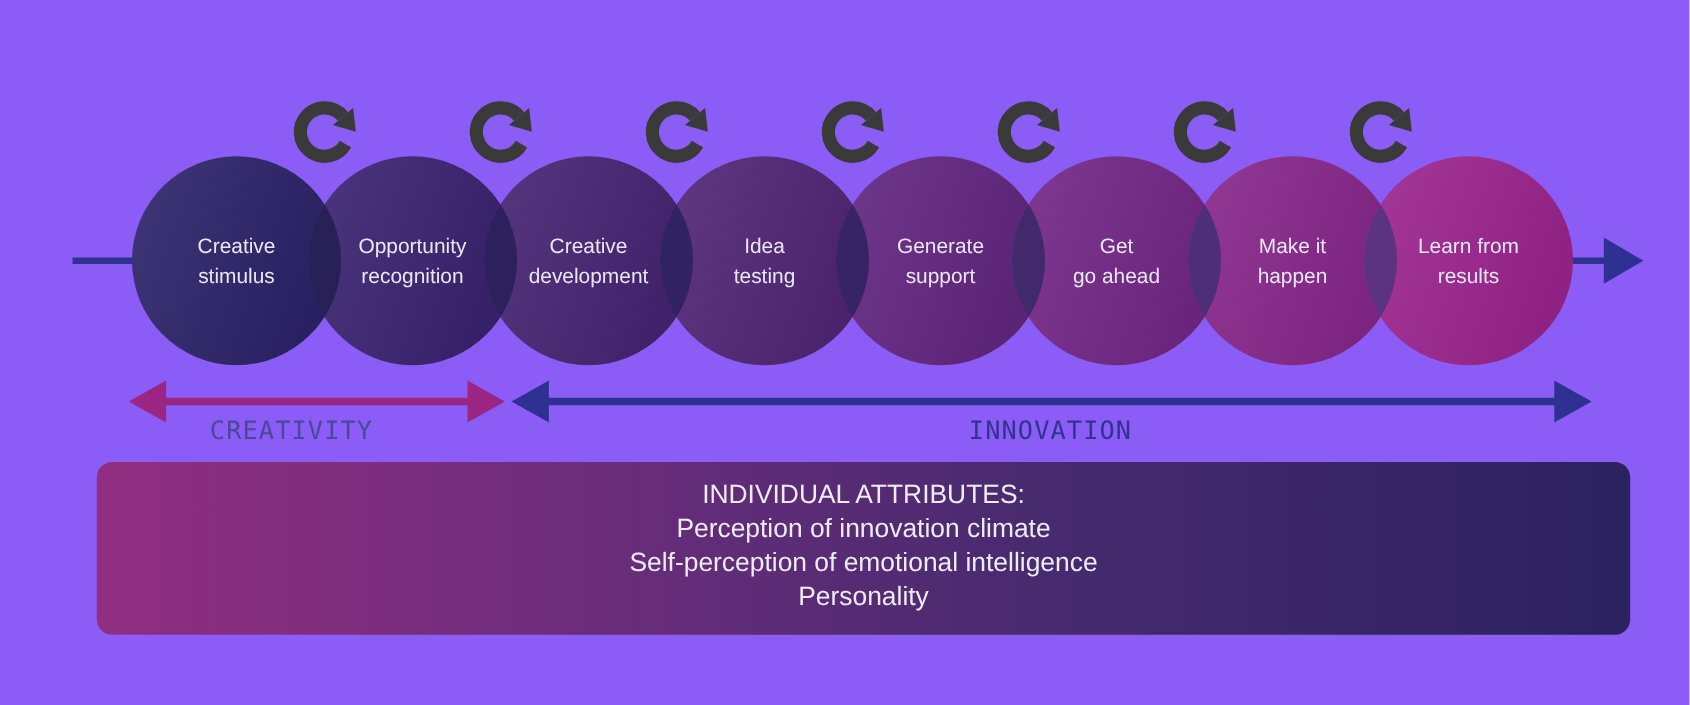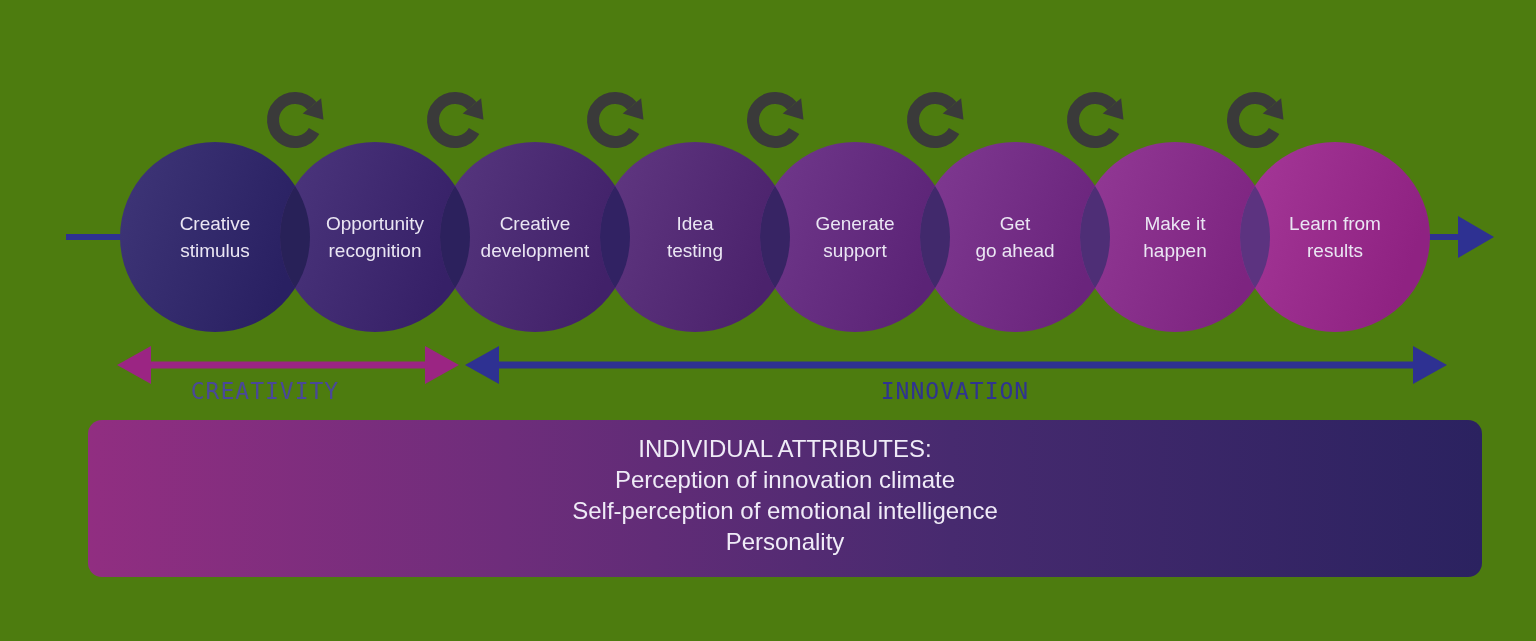--- a/index.html
+++ b/index.html
@@ -1,16 +1,16 @@
 <!DOCTYPE html>
 <html><head>
 <meta charset="utf-8">
 <style>
   html,body{margin:0;padding:0;background:#ffffff;}
-  .canvas{position:relative;width:1536px;height:641px;background:#4d7c0f;overflow:hidden;
+  .canvas{position:relative;width:1536px;height:641px;background:#8b5cf6;overflow:hidden;
           font-family:"Liberation Sans",sans-serif;}
   svg text{user-select:none;}
   .stage-label{font-family:"Liberation Sans",sans-serif;font-weight:400;}
   .band-label{font-family:"DejaVu Sans Mono",monospace;font-size:23px;letter-spacing:1px;}
   .box-text{font-family:"Liberation Sans",sans-serif;font-size:24px;}
 </style>
 </head>
 <body>
 
 <div class="canvas">

